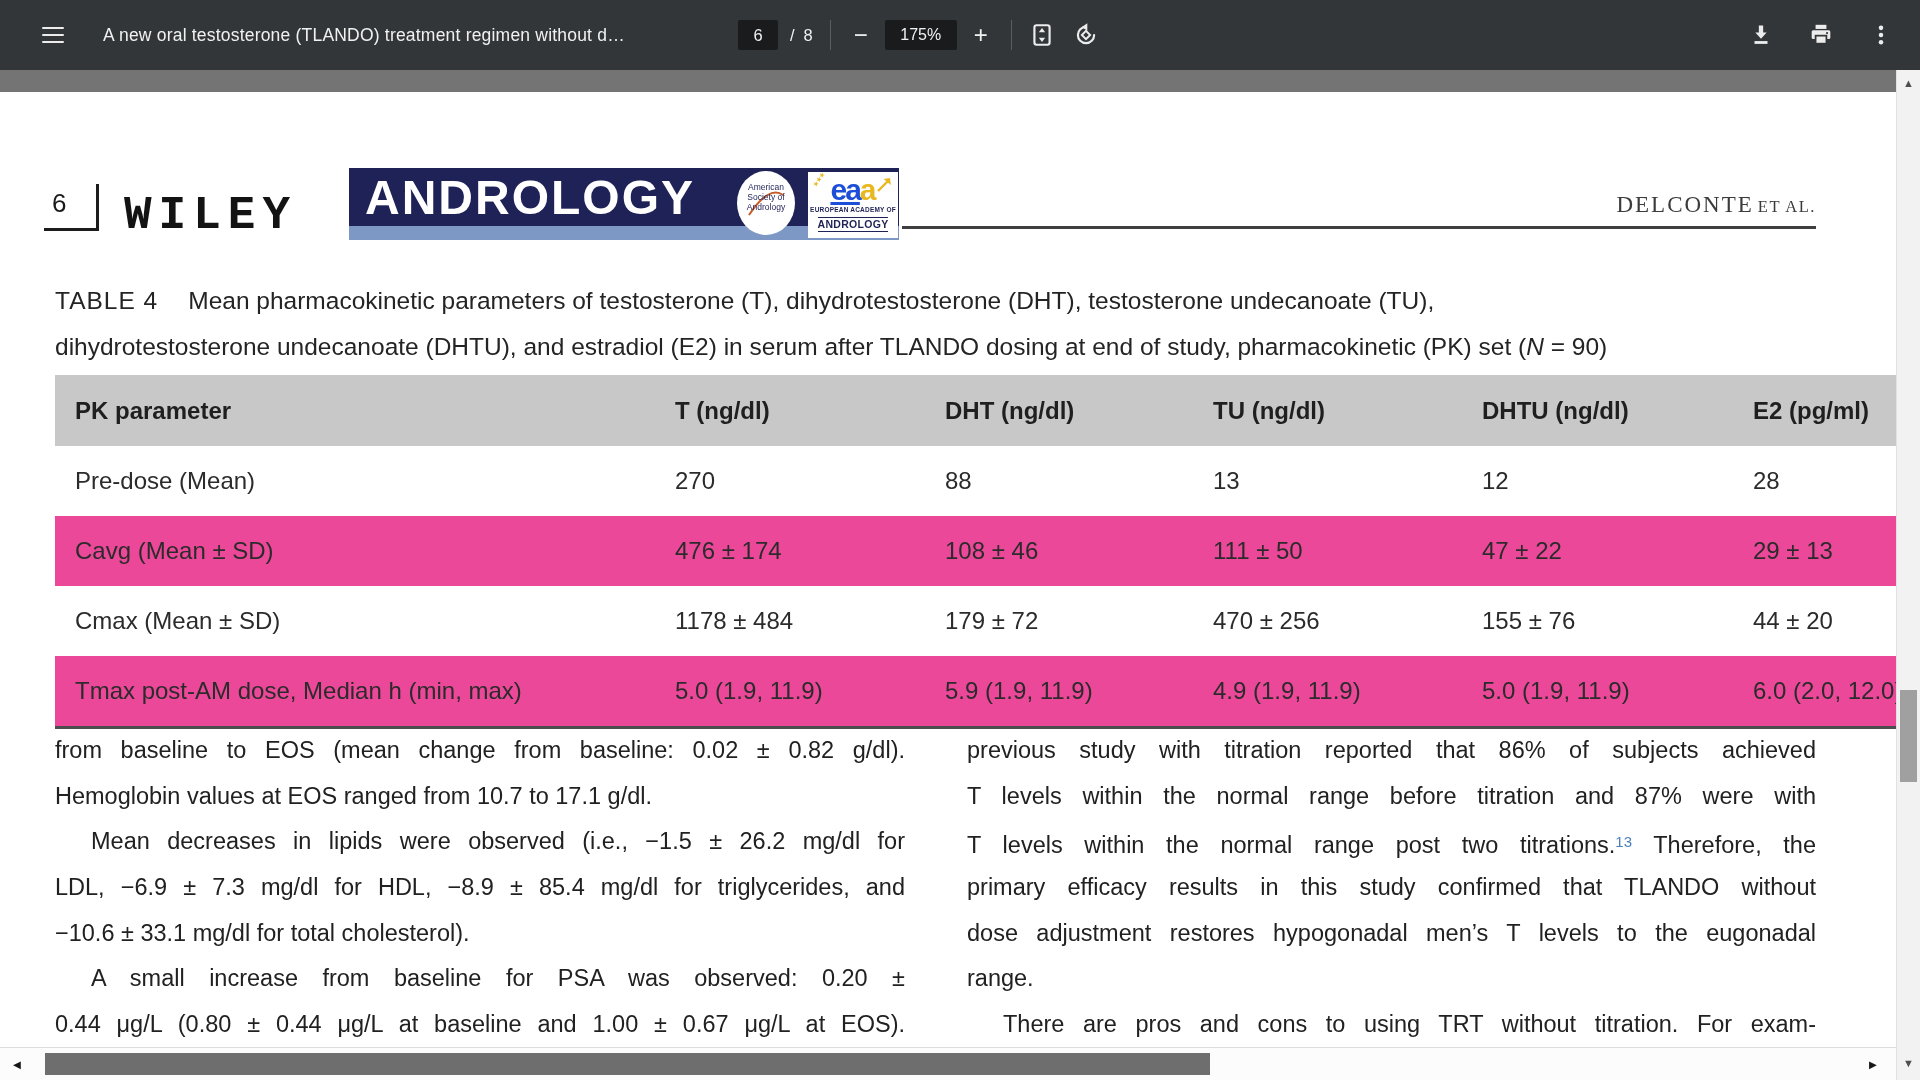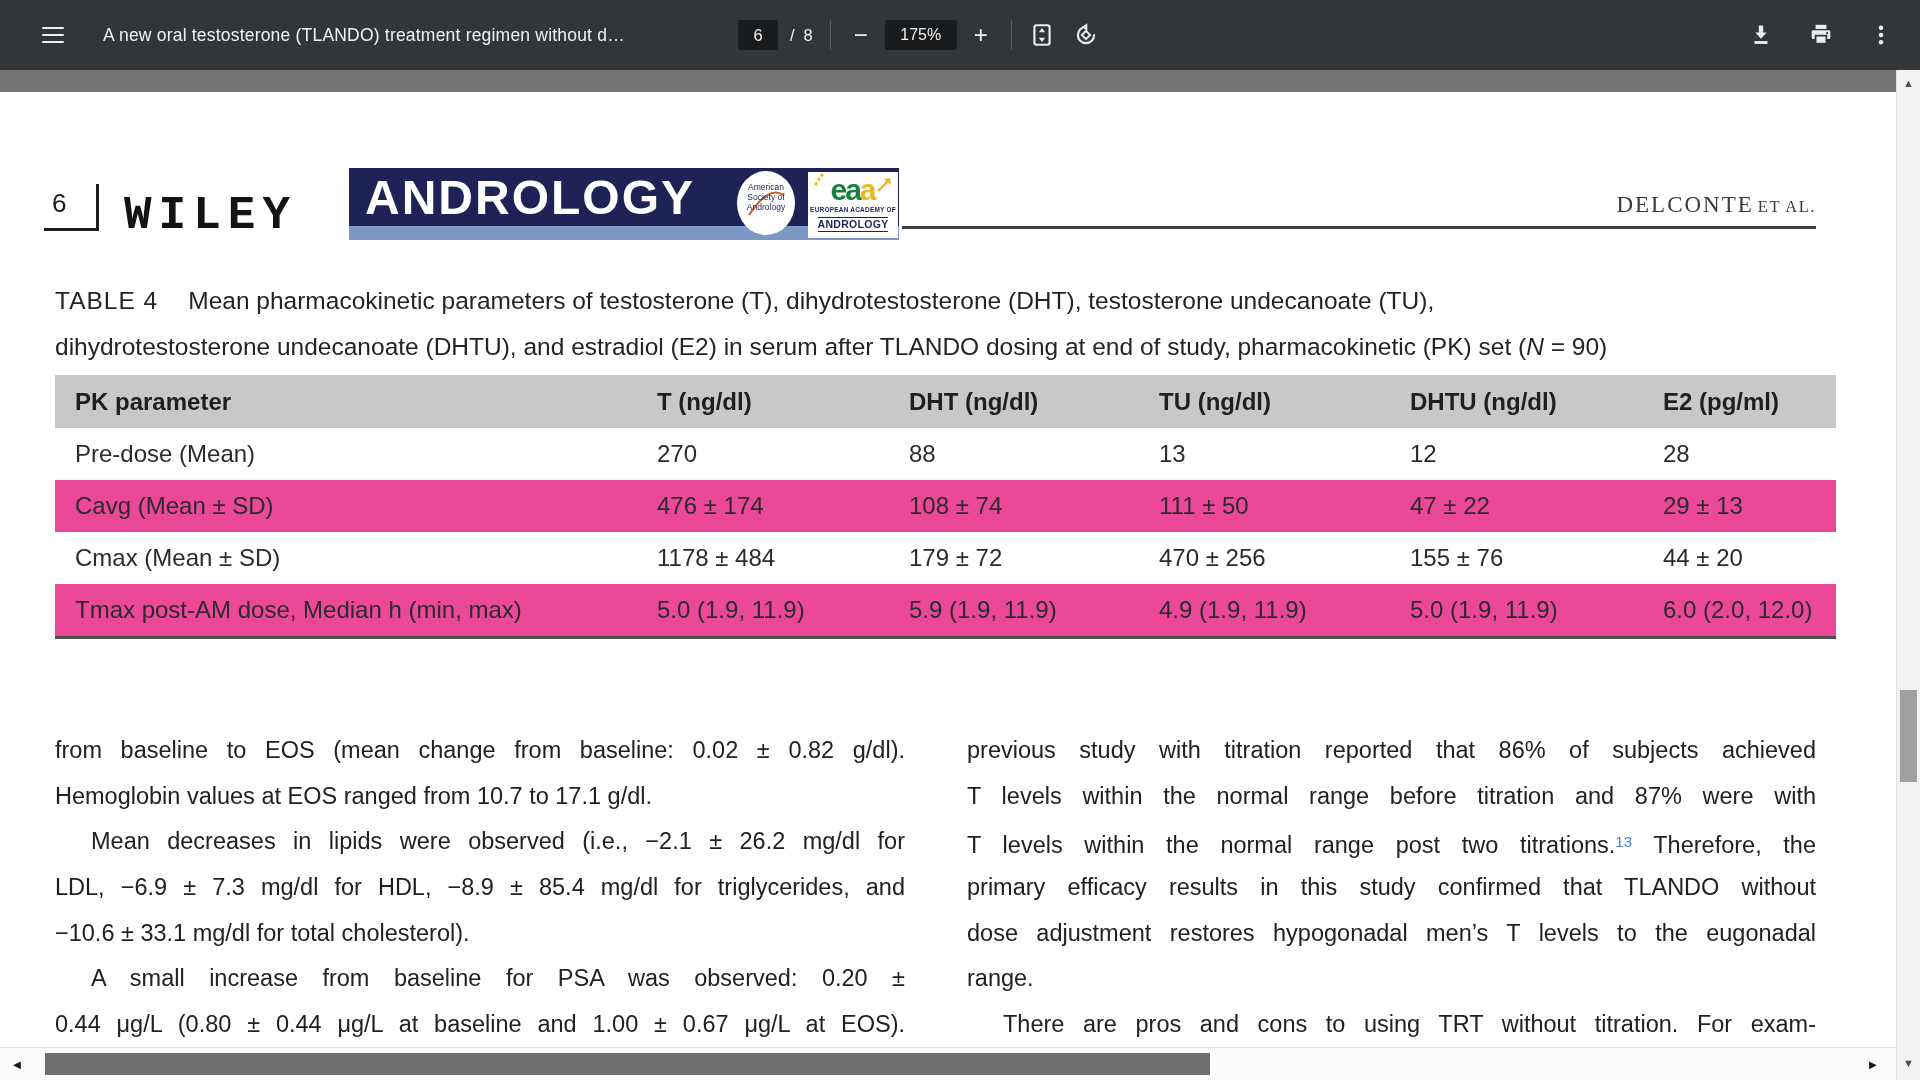--- a/index.html
+++ b/index.html
@@ -32,38 +32,38 @@
   .wiley{position:absolute;left:124px;top:101px;font-family:Liberation Mono, monospace;font-size:46px;font-weight:600;letter-spacing:7px;color:#131313;line-height:1;}
   .banner{position:absolute;left:349px;top:76px;width:550px;height:72px;background:#1f2256;}
   .banner-stripe{position:absolute;left:0;bottom:0;width:100%;height:14px;background:#7e98c6;}
   .banner-title{position:absolute;left:16px;top:6px;color:#fff;font-size:48px;font-weight:bold;letter-spacing:2px;line-height:1;}
   .asa{position:absolute;left:388px;top:3px;width:58px;height:64px;background:#fff;border-radius:50%;text-align:center;color:#1f2256;padding-top:11px;box-sizing:border-box;}
   .asa div{font-size:8.5px;line-height:10px;position:relative;z-index:2;}
   .asa svg{position:absolute;left:8px;top:12px;z-index:1;}
   .eaa{position:absolute;left:459px;top:4px;width:90px;height:66px;background:#fff;text-align:center;overflow:hidden;}
   .eaa-stars{position:absolute;left:3px;top:4px;color:#e8b822;font-size:7px;letter-spacing:-1px;transform:rotate(-55deg);}
   .eaa-letters{margin-top:2px;font-size:30px;font-weight:bold;line-height:32px;}
-  .eaa-blue{color:#15803d;letter-spacing:-2px;}
+  .eaa-blue{color:#1d4ed8;letter-spacing:-2px;text-decoration:underline;}
   .eaa-gold{color:#e8b822;letter-spacing:-1px;}
   .eaa-arrow{position:absolute;right:6px;top:5px;}
   .eaa-sub1{font-size:6.5px;color:#1f2256;font-weight:bold;letter-spacing:.2px;line-height:8px;}
   .eaa-sub2{display:inline-block;font-size:10.5px;color:#1f2256;font-weight:bold;letter-spacing:.3px;border-top:1.5px solid #1f2256;border-bottom:1.5px solid #1f2256;line-height:13px;margin-top:1px;}
   .run-head{position:absolute;right:80px;top:100px;color:#3b3b3b;font-family:"Liberation Serif",serif;white-space:nowrap;}
   .run-authors{font-size:23px;letter-spacing:2px;}
   .run-suffix{font-size:16.5px;letter-spacing:1.5px;}
   .rule-right{position:absolute;left:902px;top:134px;width:914px;height:2.5px;background:#3f3f3f;}
 
   
   .caption{position:absolute;left:55px;top:186px;width:1765px;font-size:24.5px;line-height:46px;color:#242424;}
   .cap-label{font-weight:normal;letter-spacing:1px;margin-right:30px;}
   .cap-n{font-style:italic;}
 
   
   .pk-table{position:absolute;left:55px;top:283px;width:1761px;border-collapse:collapse;table-layout:fixed;border-bottom:3px solid #4d4d4d;}
-  .pk-table th,.pk-table td{font-size:24px;text-align:left;vertical-align:middle;padding:0;white-space:nowrap;overflow:hidden;}
+  .pk-table th,.pk-table td{font-size:24px;text-align:left;vertical-align:middle;padding:9px;white-space:nowrap;overflow:hidden;}
   .pk-table th{font-weight:bold;color:#1f1f1f;height:53px;background:#c8c8c8;}
   .pk-table td{color:#2b2b2b;height:52px;}
   .pk-table .c1{width:582px;padding-left:20px;}
   .pk-table .c2{width:252px;} .pk-table .c3{width:250px;} .pk-table .c4{width:251px;}
   .pk-table .c5{width:253px;} .pk-table .c6{width:173px;}
   .row-alt td{background:#ec4899;}
 
   
   .col{position:absolute;top:636px;color:#212121;}
   .col-left{left:55px;width:850px;}
@@ -212,21 +212,21 @@
           <td class="c1">Pre-dose (Mean)</td>
           <td class="c2">270</td>
           <td class="c3">88</td>
           <td class="c4">13</td>
           <td class="c5">12</td>
           <td class="c6">28</td>
         </tr>
         <tr class="row-alt">
           <td class="c1">Cavg (Mean ± SD)</td>
           <td class="c2">476 ± 174</td>
-          <td class="c3">108 ± 74</td>
+          <td class="c3">108 ± 46</td>
           <td class="c4">111 ± 50</td>
           <td class="c5">47 ± 22</td>
           <td class="c6">29 ± 13</td>
         </tr>
         <tr>
           <td class="c1">Cmax (Mean ± SD)</td>
           <td class="c2">1178 ± 484</td>
           <td class="c3">179 ± 72</td>
           <td class="c4">470 ± 256</td>
           <td class="c5">155 ± 76</td>
@@ -239,21 +239,21 @@
           <td class="c4">4.9 (1.9, 11.9)</td>
           <td class="c5">5.0 (1.9, 11.9)</td>
           <td class="c6">6.0 (2.0, 12.0)</td>
         </tr>
       </tbody>
     </table>
 
     <div class="col col-left">
       <div class="ln jst">from baseline to EOS (mean change from baseline: 0.02 ± 0.82 g/dl).</div>
       <div class="ln">Hemoglobin values at EOS ranged from 10.7 to 17.1 g/dl.</div>
-      <div class="ln jst ind">Mean decreases in lipids were observed (i.e., −2.1 ± 26.2 mg/dl for</div>
+      <div class="ln jst ind">Mean decreases in lipids were observed (i.e., −1.5 ± 26.2 mg/dl for</div>
       <div class="ln jst">LDL, −6.9 ± 7.3 mg/dl for HDL, −8.9 ± 85.4 mg/dl for triglycerides, and</div>
       <div class="ln">−10.6 ± 33.1 mg/dl for total cholesterol).</div>
       <div class="ln jst ind">A small increase from baseline for PSA was observed: 0.20 ±</div>
       <div class="ln jst">0.44 μg/L (0.80 ± 0.44 μg/L at baseline and 1.00 ± 0.67 μg/L at EOS).</div>
     </div>
 
     <div class="col col-right">
       <div class="ln jst">previous study with titration reported that 86% of subjects achieved</div>
       <div class="ln jst">T levels within the normal range before titration and 87% were with</div>
       <div class="ln jst">

